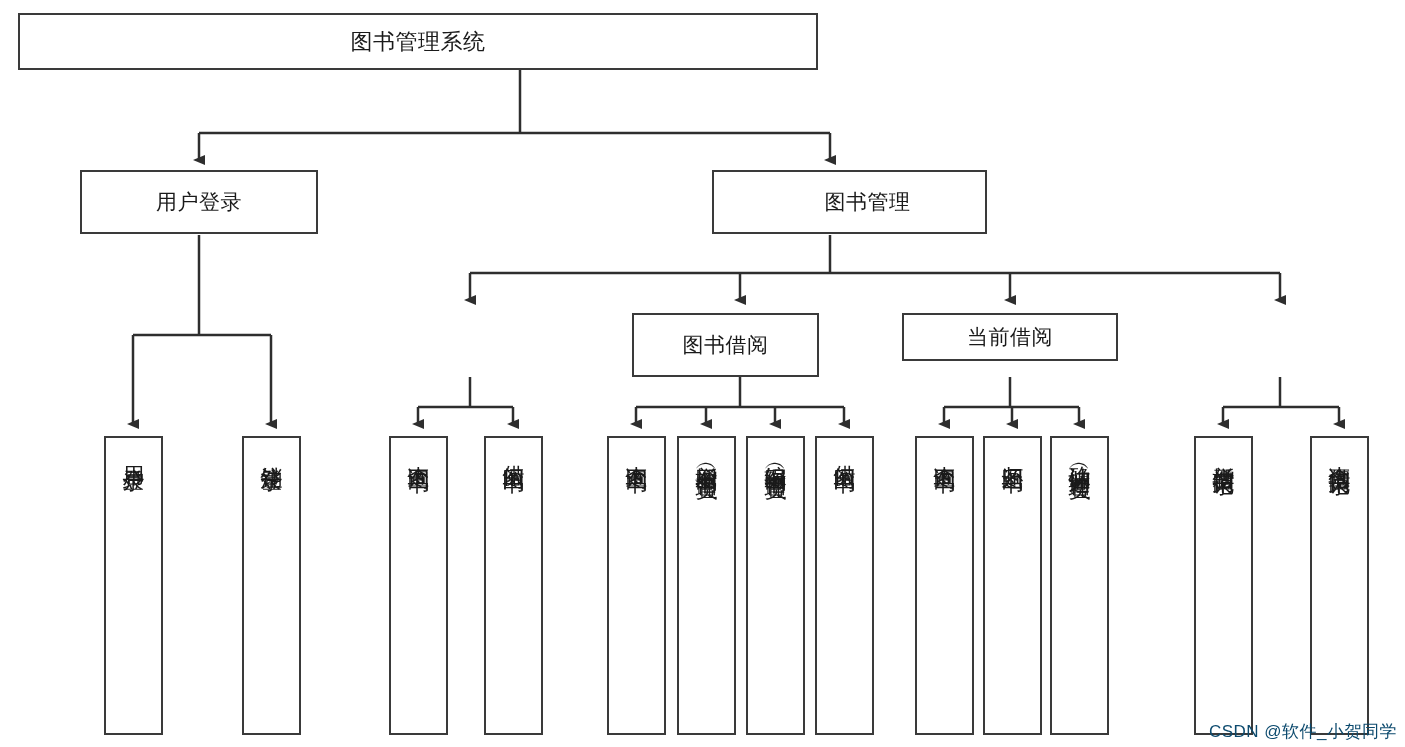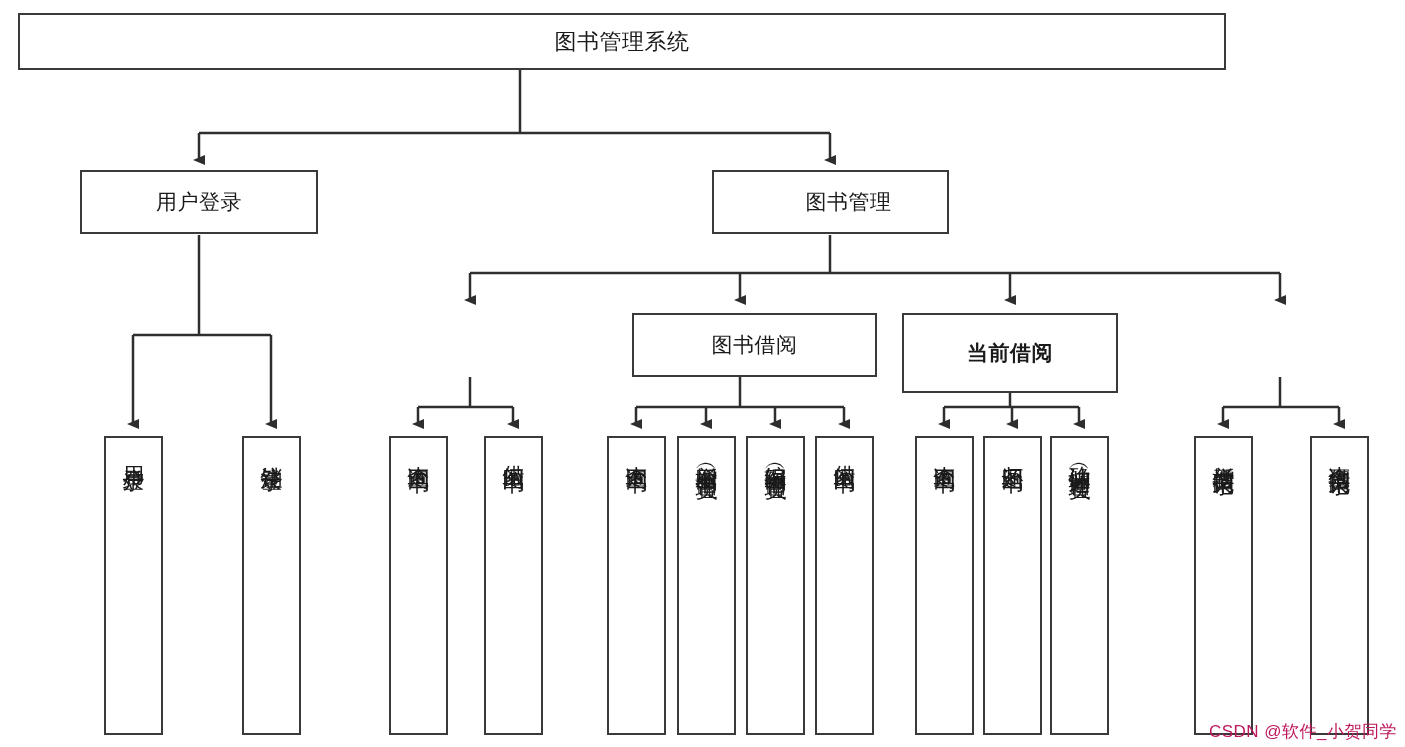--- a/index.html
+++ b/index.html
@@ -54,21 +54,21 @@
     font-size: 22px;
     letter-spacing: 2px;
     line-height: 1;
   }
   .node.root .node-label { font-size: 22px; }
   #watermark {
     position: absolute;
     right: 8px;
     bottom: 4px;
     font-size: 17px;
-    color: #be185d;
+    color: #0c4a6e;
     letter-spacing: 0.5px;
     white-space: nowrap;
     pointer-events: none;
   }
 </style>
 </head>
 <body>
 
 <div id="canvas">
 
@@ -115,35 +115,35 @@
       <path d="M 1012 407 L 1012 424" marker-end="url(#arrow)"></path>
       <path d="M 1079 407 L 1079 424" marker-end="url(#arrow)"></path>
 
       <path d="M 1280 377 L 1280 407"></path>
       <path d="M 1223 407 L 1339 407"></path>
       <path d="M 1223 407 L 1223 424" marker-end="url(#arrow)"></path>
       <path d="M 1339 407 L 1339 424" marker-end="url(#arrow)"></path>
     </g>
   </svg>
 
-  <div class="node horizontal root" style="left:18px; top:13px; width:1208px; height:57px;">
+  <div class="node horizontal root" style="left:18px; top:13px; width:800px; height:57px;">
     <span class="node-label">图书管理系统</span>
   </div>
 
   <div class="node horizontal" style="left:80px; top:170px; width:238px; height:64px;">
     <span class="node-label">用户登录</span>
   </div>
-  <div class="node horizontal" style="left:712px; top:170px; width:237px; height:64px;padding-left:36px;">
+  <div class="node horizontal" style="left:712px; top:170px; width:275px; height:64px;padding-left:36px;">
     <span class="node-label">图书管理</span>
   </div>
 
-  <div class="node horizontal" style="left:632px; top:313px; width:245px; height:64px;">
+  <div class="node horizontal" style="left:632px; top:313px; width:187px; height:64px;">
     <span class="node-label">图书借阅</span>
   </div>
-  <div class="node horizontal" style="left:902px; top:313px; width:216px; height:80px;font-weight:bold;">
+  <div class="node horizontal" style="left:902px; top:313px; width:216px; height:48px;">
     <span class="node-label">当前借阅</span>
   </div>
 
   <div class="node vertical" style="left:104px; top:436px; width:59px; height:299px;">
     <span class="node-label">用户登录</span>
   </div>
   <div class="node vertical" style="left:242px; top:436px; width:59px; height:299px;">
     <span class="node-label">注销登录</span>
   </div>
 

